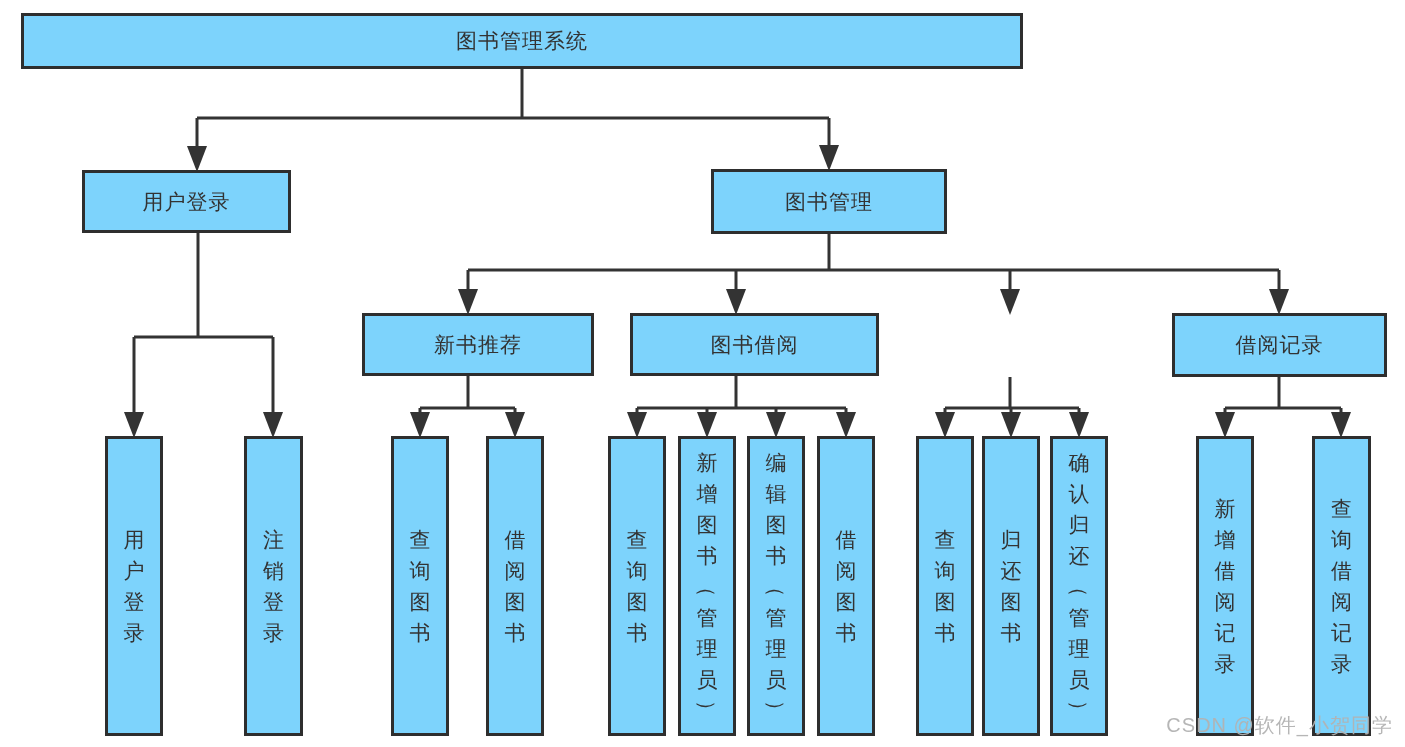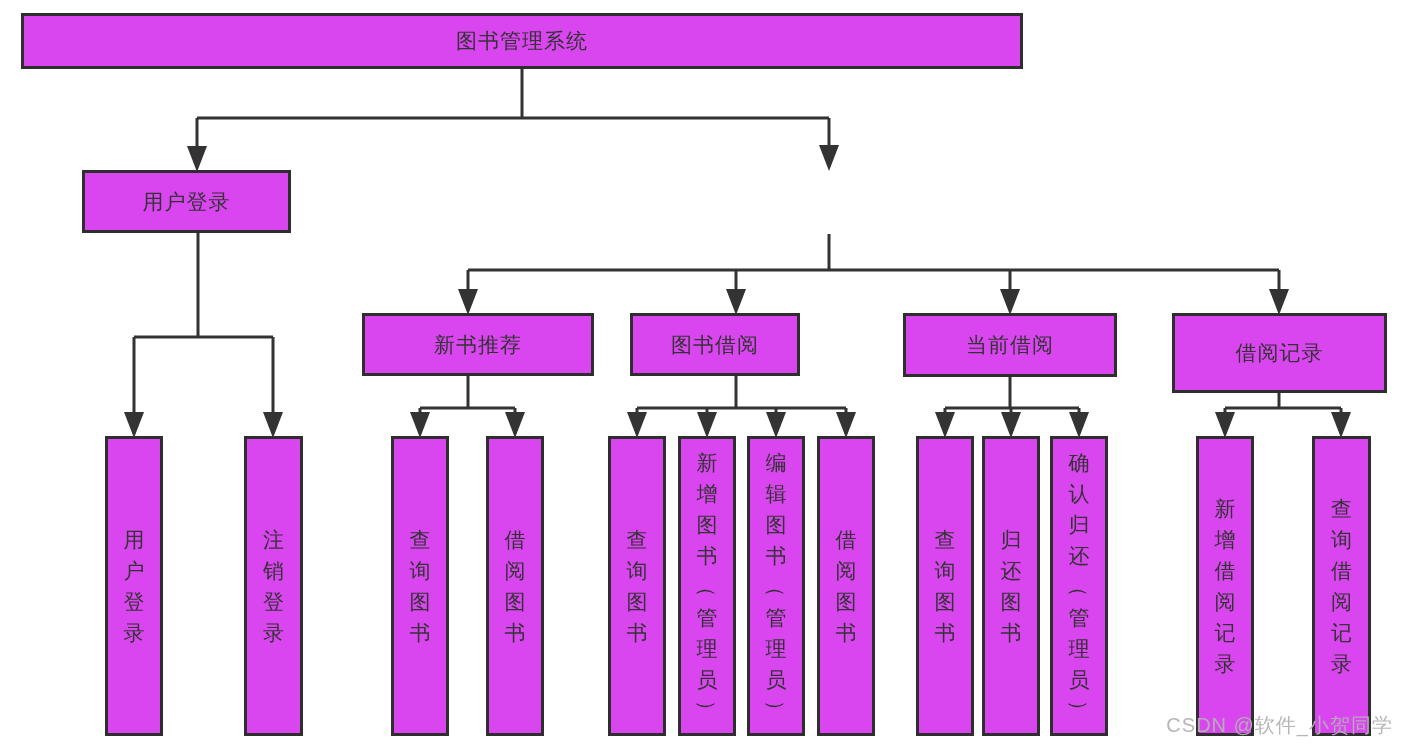--- a/index.html
+++ b/index.html
@@ -7,21 +7,21 @@
     position:relative;
     width:1405px;height:747px;
     background:#ffffff;
     font-family:"Liberation Sans", sans-serif;
     overflow:hidden;
   }
   .connectors{position:absolute;left:0;top:0;z-index:1;}
   .box{
     position:absolute;
     box-sizing:border-box;
-    background:#d946ef;
+    background:#7dd3fc;
     border:3px solid #2e2e2e;
     z-index:2;
     display:flex;
     align-items:center;
     justify-content:center;
   }
   .label{
     color:#333333;
     font-size:21px;
     letter-spacing:1px;
@@ -125,31 +125,31 @@
     </g>
   </svg>
 
   <div class="box hbox" style="left:21px;top:13px;width:1002px;height:56px">
     <span class="label">图书管理系统</span>
   </div>
 
   <div class="box hbox" style="left:82px;top:170px;width:209px;height:63px">
     <span class="label">用户登录</span>
   </div>
+  <div class="box hbox" style="left:711px;top:169px;width:236px;height:65px">
+    <span class="label">图书管理</span>
+  </div>
 
   <div class="box hbox" style="left:362px;top:313px;width:232px;height:63px">
     <span class="label">新书推荐</span>
   </div>
-  <div class="box hbox" style="left:630px;top:313px;width:170px;height:63px">
+  <div class="box hbox" style="left:630px;top:313px;width:249px;height:63px">
     <span class="label">图书借阅</span>
   </div>
-  <div class="box hbox" style="left:903px;top:313px;width:214px;height:64px">
-    <span class="label">当前借阅</span>
-  </div>
-  <div class="box hbox" style="left:1172px;top:313px;width:215px;height:80px">
+  <div class="box hbox" style="left:1172px;top:313px;width:215px;height:64px">
     <span class="label">借阅记录</span>
   </div>
 
   <div class="box vbox" style="left:105px;top:436px;width:58px;height:300px">
     <span class="label vtext">
         <span class="vchar">用</span>
         <span class="vchar">户</span>
         <span class="vchar">登</span>
         <span class="vchar">录</span>
       </span>

